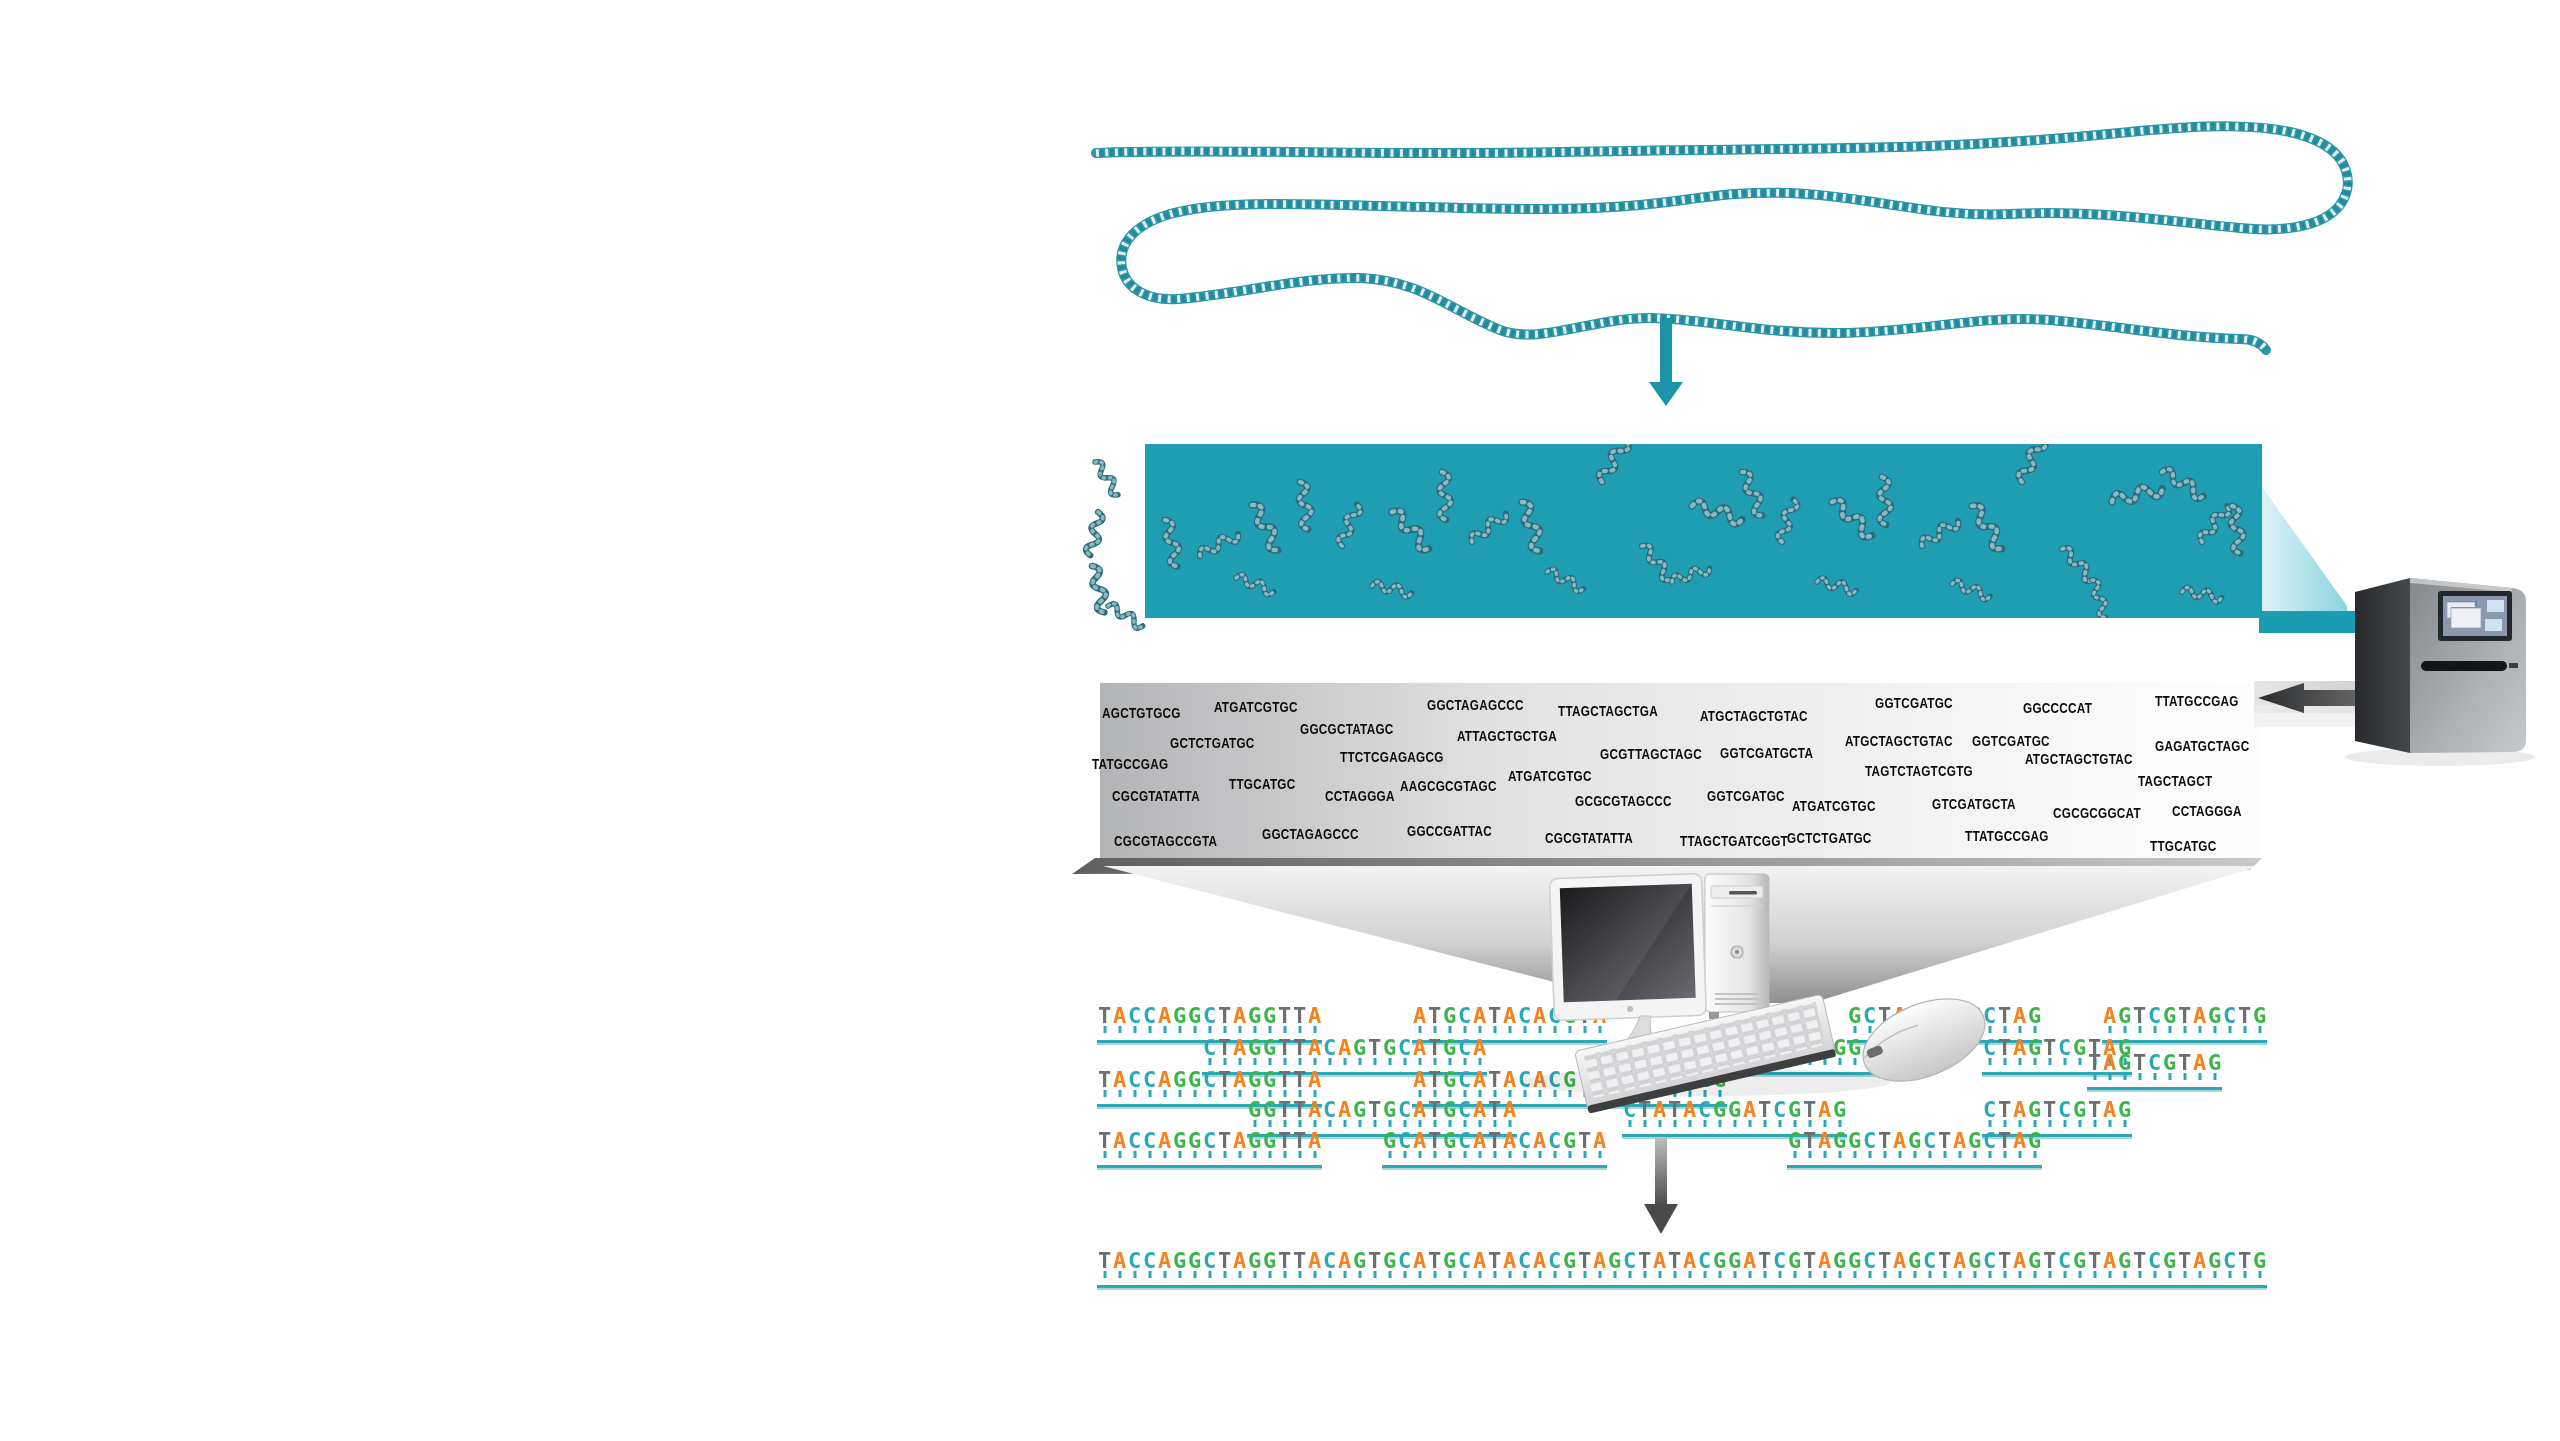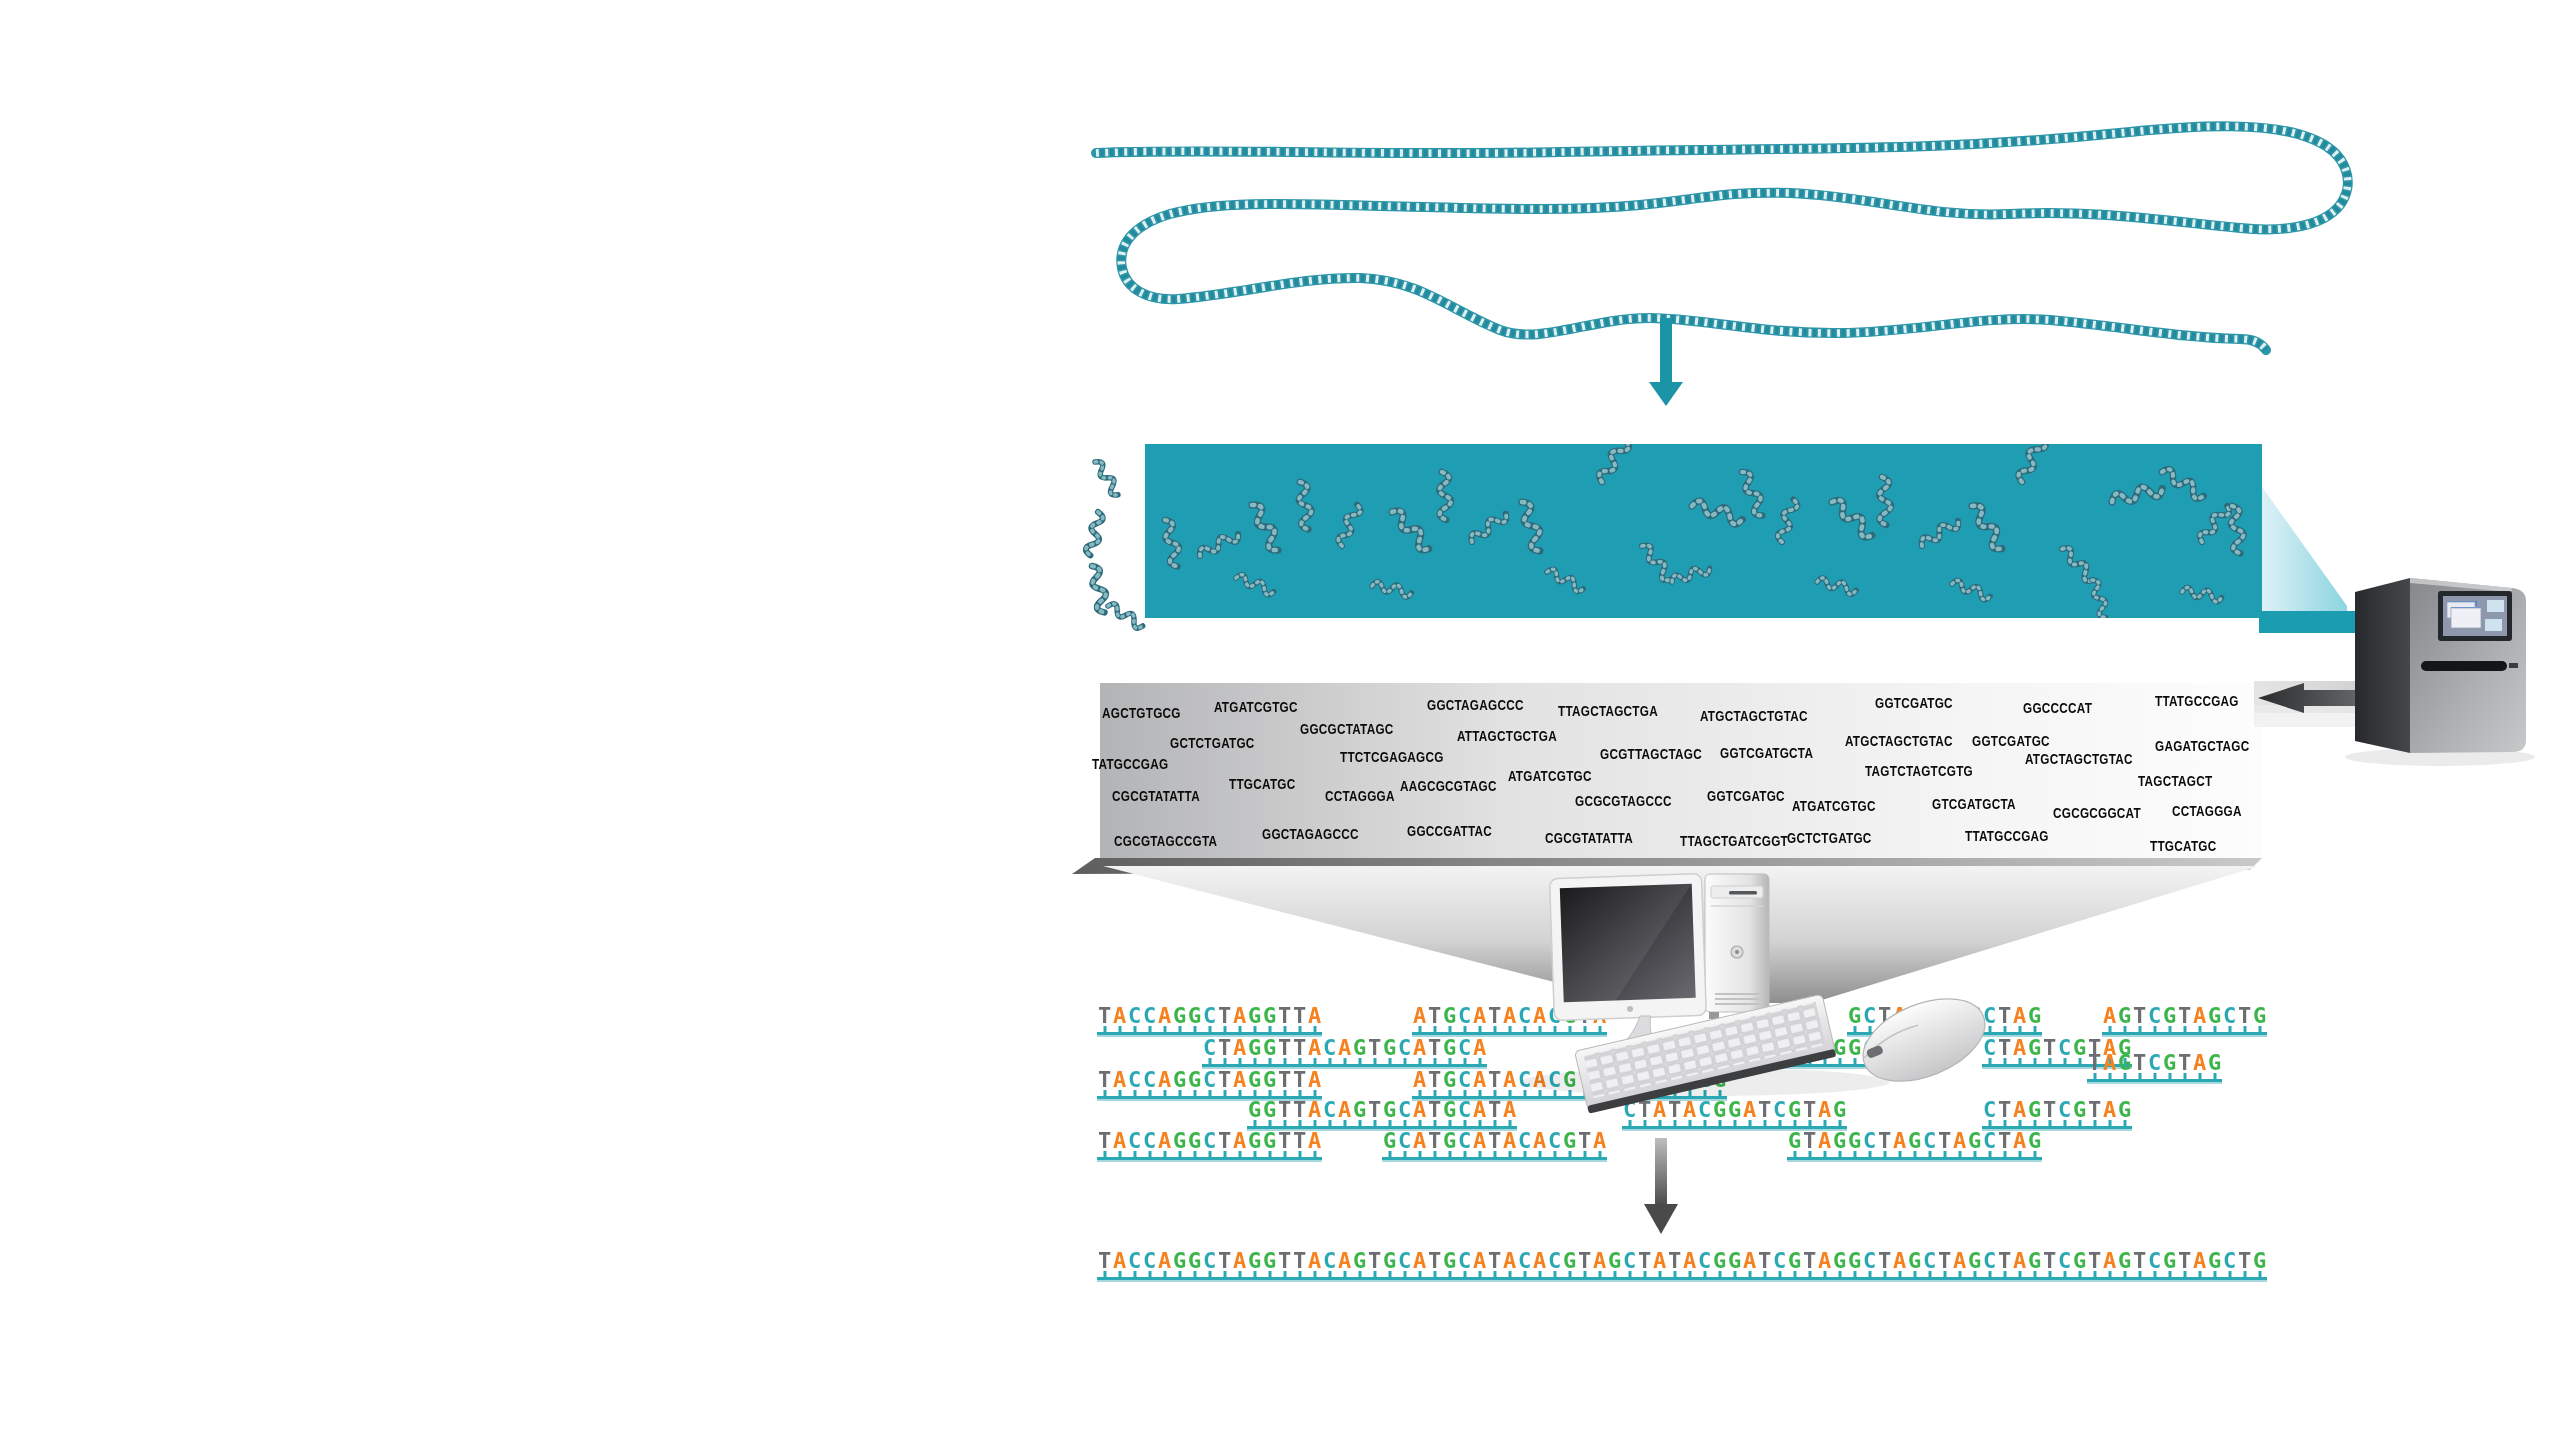--- a/index.html
+++ b/index.html
@@ -8,21 +8,21 @@
   svg{position:absolute;left:0;top:0;}
   #gfx-bg{z-index:1;}
   #text-layer{position:absolute;left:0;top:0;width:2548px;height:1441px;z-index:2;}
   #gfx-fg{z-index:3;}
 
   
   .frag{position:absolute;font:700 14px "Liberation Sans",sans-serif;color:var(--reads-text,#0a0a0a);
         white-space:nowrap;transform:scaleX(.84);transform-origin:left top;letter-spacing:.3px;}
 
   
-  .seq{position:absolute;white-space:nowrap;padding-bottom:5px;
+  .seq{position:absolute;white-space:nowrap;padding-bottom:13px;
        border-bottom:3px solid var(--nt-underline,#2AA9B5);
        box-shadow:0 2px 0 var(--nt-underline-light,#A8D8DE);}
   .nt{position:relative;display:inline-block;width:15px;text-align:center;
       font:800 22px "DejaVu Sans Mono",monospace;line-height:22px;}
   .nt::after{content:"";position:absolute;left:50%;transform:translateX(-50%);
       bottom:-6px;width:3px;height:7px;background:var(--nt-underline,#2AA9B5);}
   .nt-A{color:var(--nt-A,#F5821F);} .nt-T{color:var(--nt-T,#6D6E71);}
   .nt-G{color:var(--nt-G,#3BB54A);} .nt-C{color:var(--nt-C,#2AA9B5);}
 </style>
 </head>

